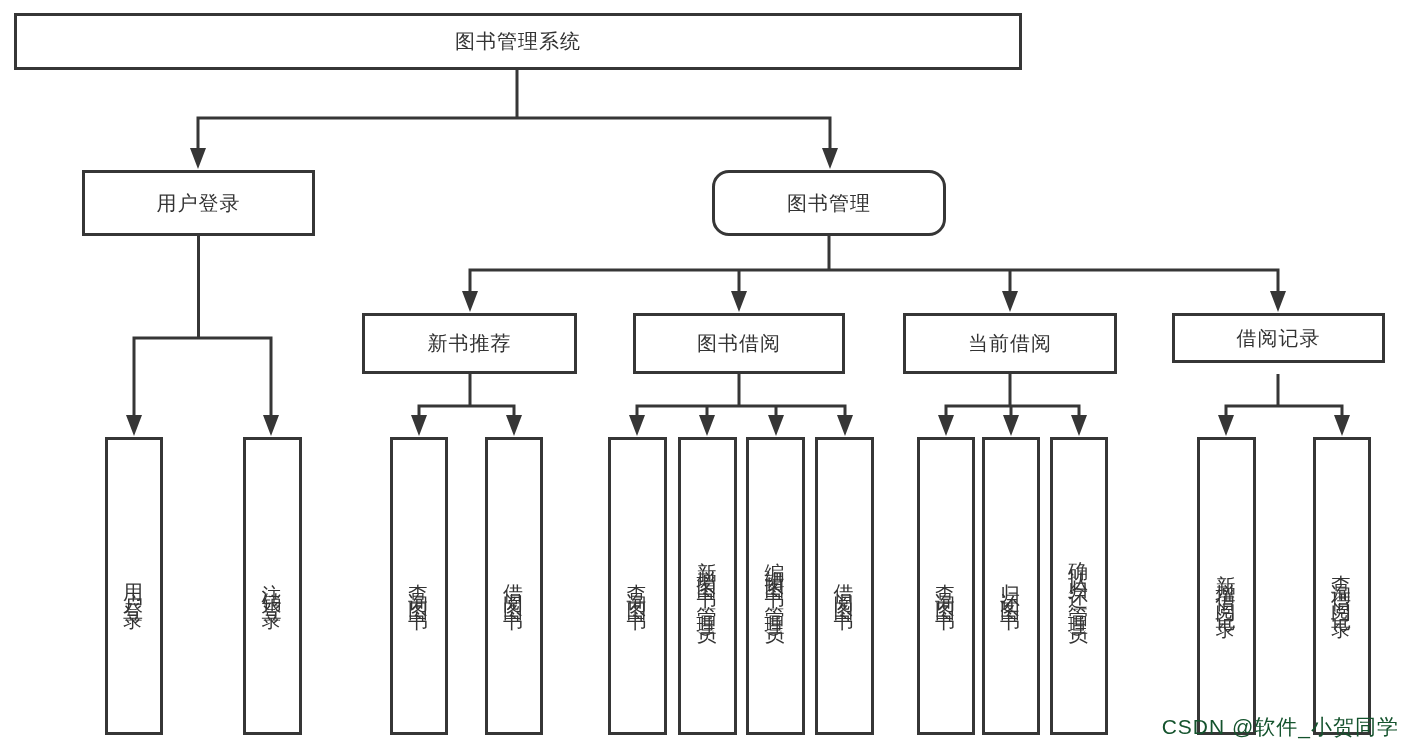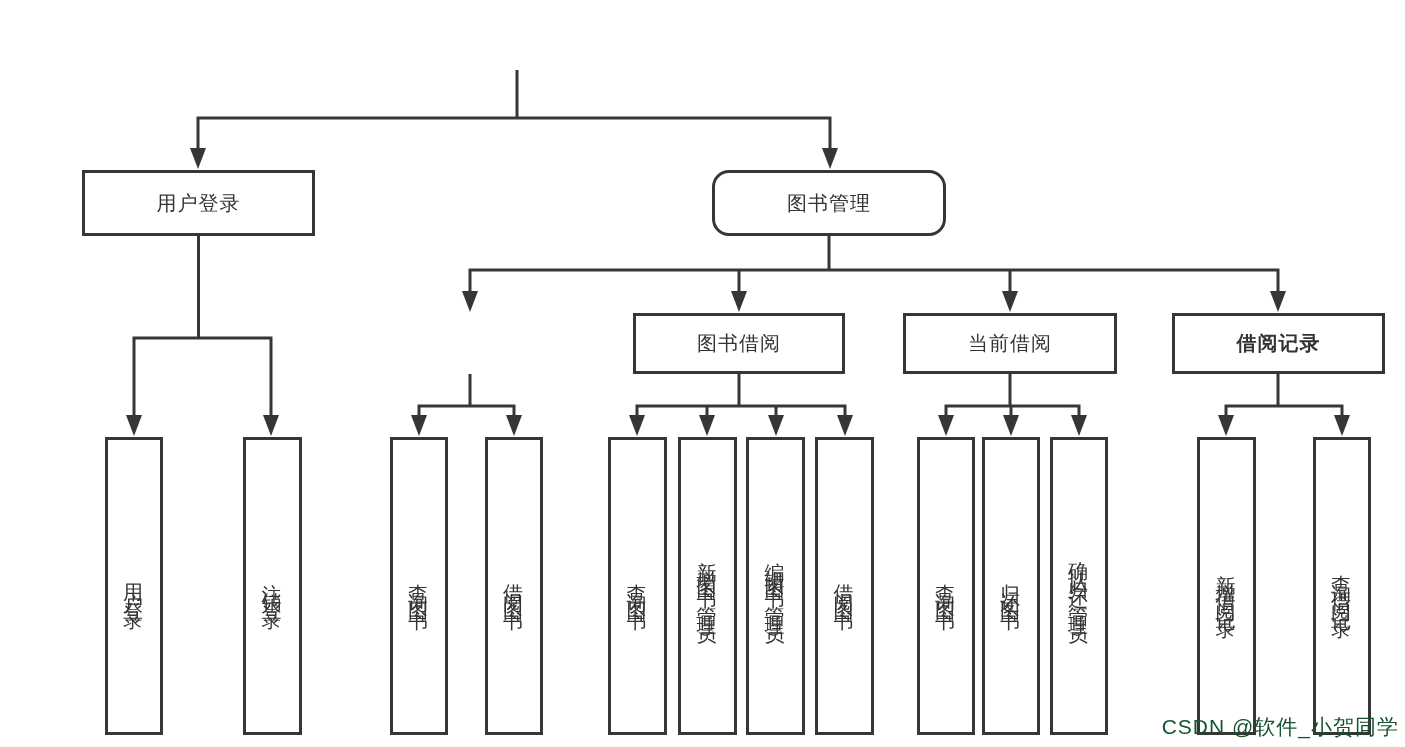--- a/index.html
+++ b/index.html
@@ -86,35 +86,41 @@
       M1002,291 L1018,291 L1010,312 Z M1270,291 L1286,291 L1278,312 Z
       M411,415 L427,415 L419,436 Z M506,415 L522,415 L514,436 Z
       M629,415 L645,415 L637,436 Z M699,415 L715,415 L707,436 Z
       M768,415 L784,415 L776,436 Z M837,415 L853,415 L845,436 Z
       M938,415 L954,415 L946,436 Z M1003,415 L1019,415 L1011,436 Z
       M1071,415 L1087,415 L1079,436 Z
       M1218,415 L1234,415 L1226,436 Z M1334,415 L1350,415 L1342,436 Z
     "></path>
   </svg>
 
+  <div class="hbox" style="left:14px; top:13px; width:1008px; height:57px;">
+    <span>图书管理系统</span>
+  </div>
 
   <div class="hbox" style="left:82px; top:170px; width:233px; height:66px;">
     <span>用户登录</span>
   </div>
   <div class="hbox" style="left:712px; top:170px; width:234px; height:66px;border-radius:17px;">
     <span>图书管理</span>
   </div>
 
+  <div class="hbox" style="left:362px; top:313px; width:215px; height:61px;">
+    <span>新书推荐</span>
+  </div>
   <div class="hbox" style="left:903px; top:313px; width:214px; height:61px;">
     <span>当前借阅</span>
   </div>
   <div class="hbox" style="left:633px; top:313px; width:212px; height:61px;">
     <span>图书借阅</span>
   </div>
-  <div class="hbox" style="left:1172px; top:313px; width:213px; height:61px;font-weight:bold;">
+  <div class="hbox" style="left:1172px; top:313px; width:213px; height:50px;">
     <span>借阅记录</span>
   </div>
 
   <div class="vbox" style="left:105px; top:437px; width:58px; height:298px;">
     <span class="vlabel">用户登录</span>
   </div>
   <div class="vbox" style="left:243px; top:437px; width:59px; height:298px;">
     <span class="vlabel">注销登录</span>
   </div>
 

